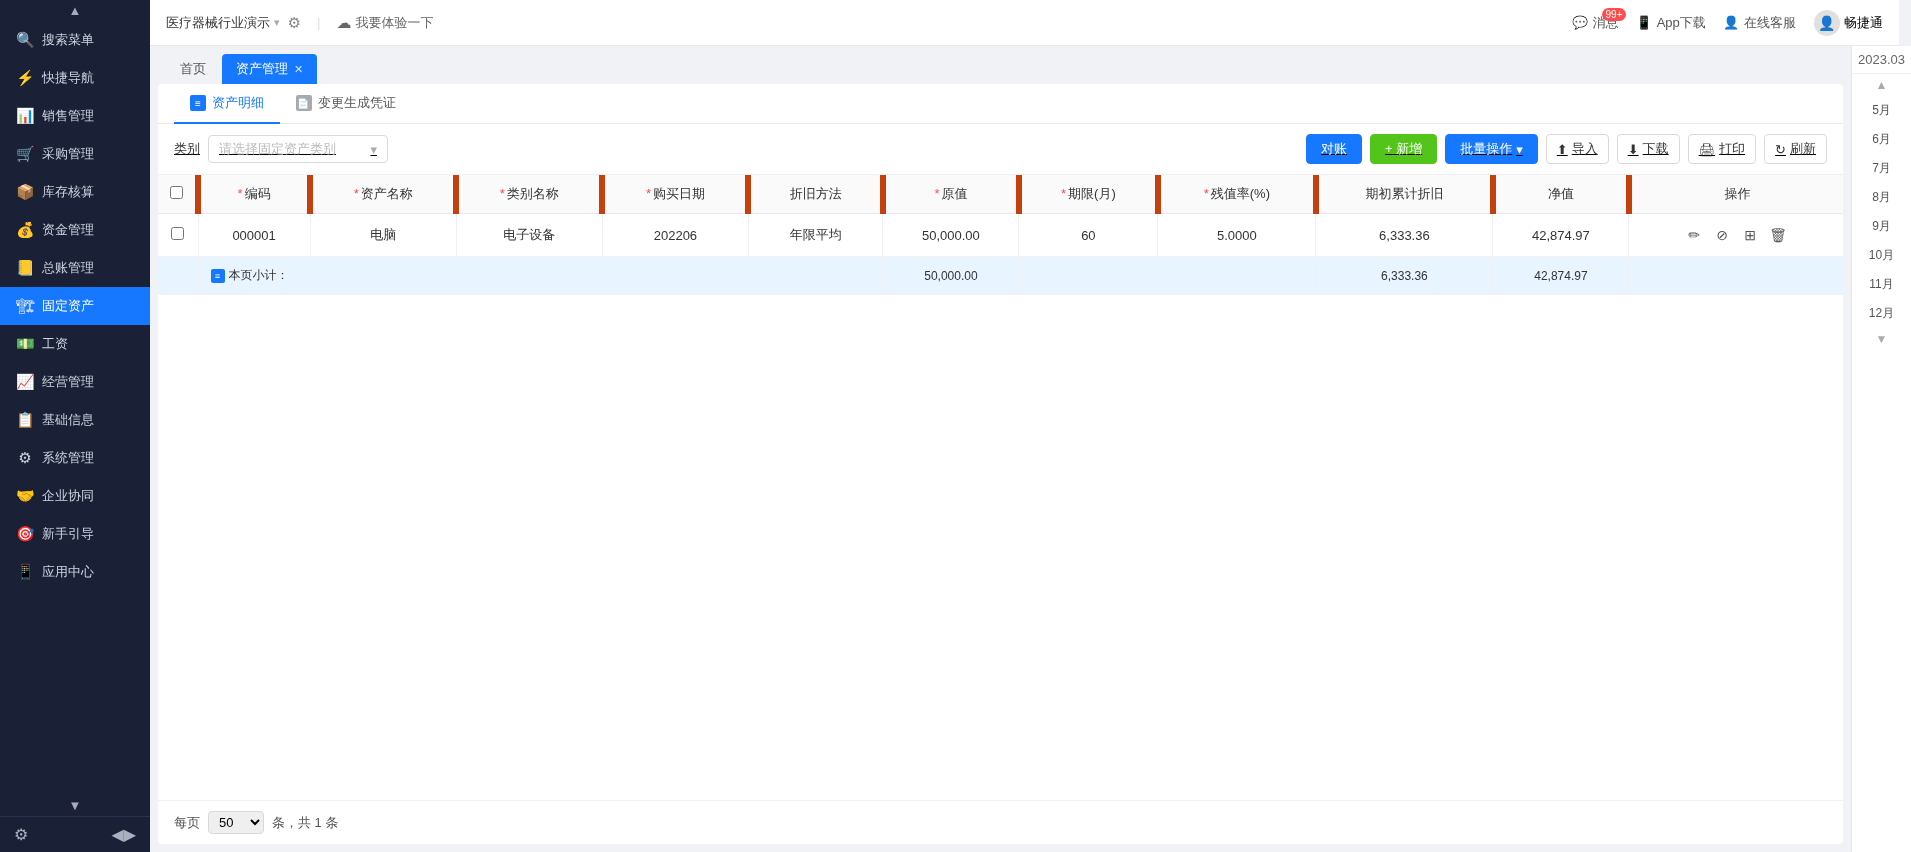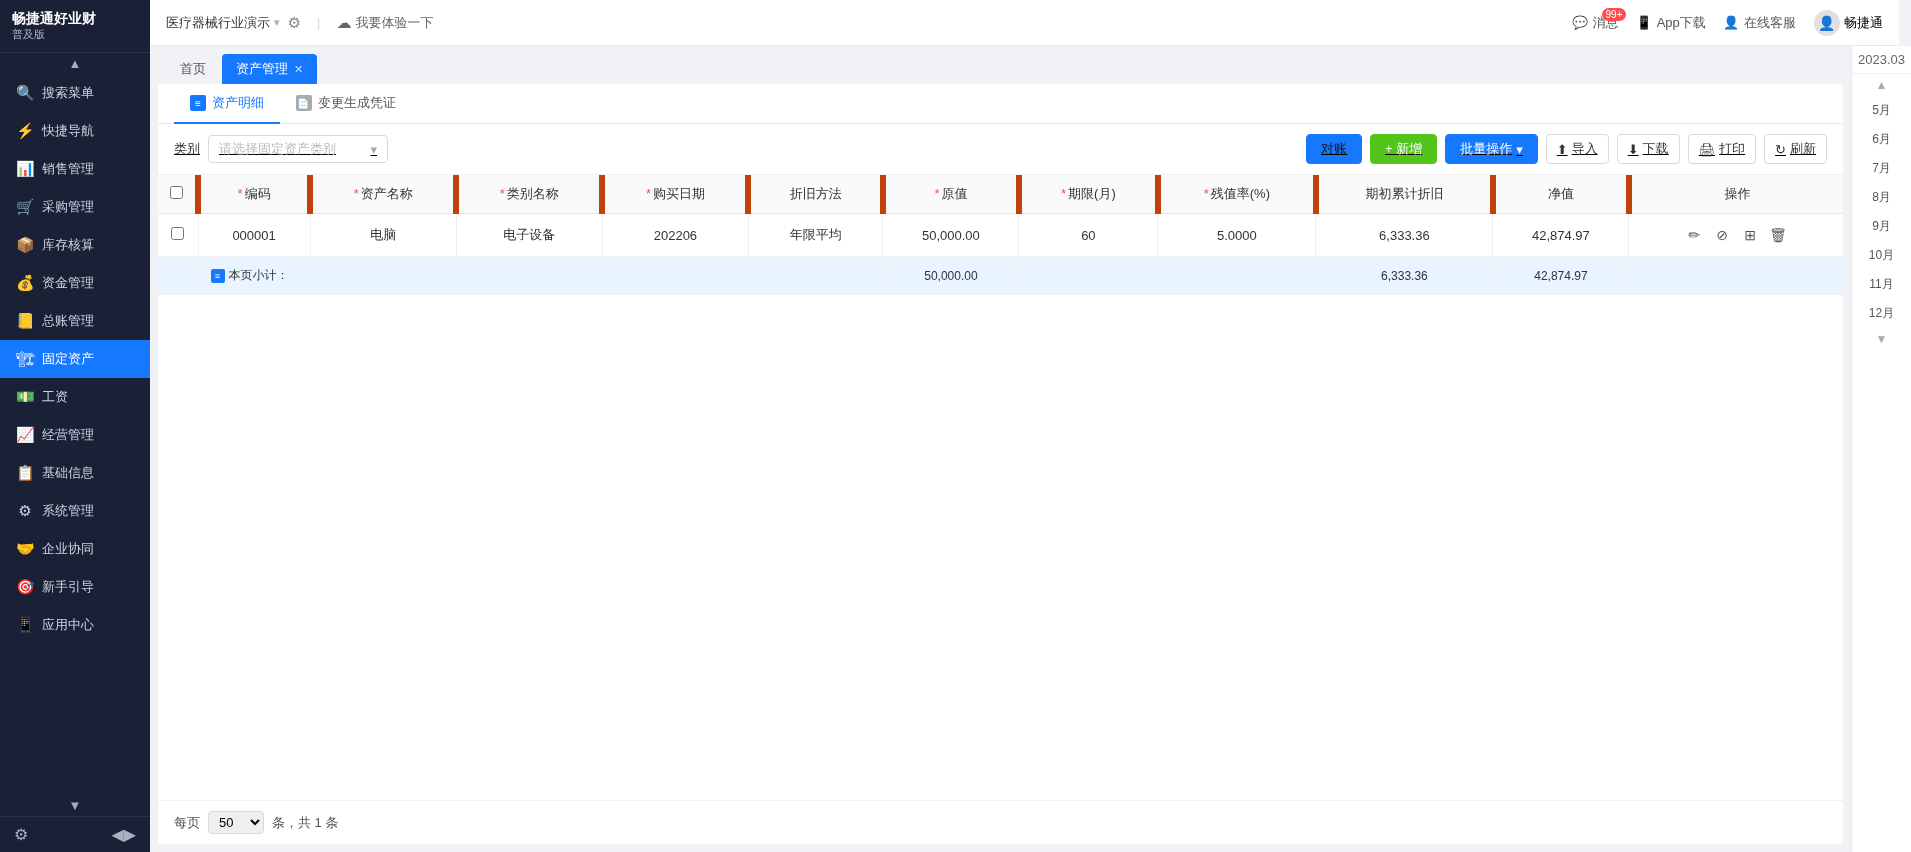--- a/index.html
+++ b/index.html
@@ -265,21 +265,21 @@
       cursor: pointer;
       border: 1px solid #d9d9d9;
       background: #fff;
       color: #333;
       display: flex;
       align-items: center;
       gap: 4px;
     }
     .btn-primary {
       background: #1677ff;
-      color: #0f172a;
+      color: #ffffff;
       border-color: #1677ff;
     }
     .btn-success {
       background: #52c41a;
       color: #fff;
       border-color: #52c41a;
     }
     .btn-batch {
       background: #1677ff;
       color: #fff;
@@ -463,24 +463,20 @@
       font-size: 11px;
       color: #1677ff;
       font-weight: bold;
       padding: 4px 0;
     }
   </style>
 </head>
 <body>
 
 <div class="sidebar">
-  <div class="sidebar-logo">
-    <div class="sidebar-logo-title">畅捷通好业财</div>
-    <div class="sidebar-logo-sub">普及版</div>
-  </div>
   <div class="sidebar-scroll-up">▲</div>
   <div class="sidebar-nav">
     <div class="sidebar-item">
       <span class="icon">🔍</span>
       <span>搜索菜单</span>
     </div>
     <div class="sidebar-item">
       <span class="icon">⚡</span>
       <span>快捷导航</span>
     </div>

